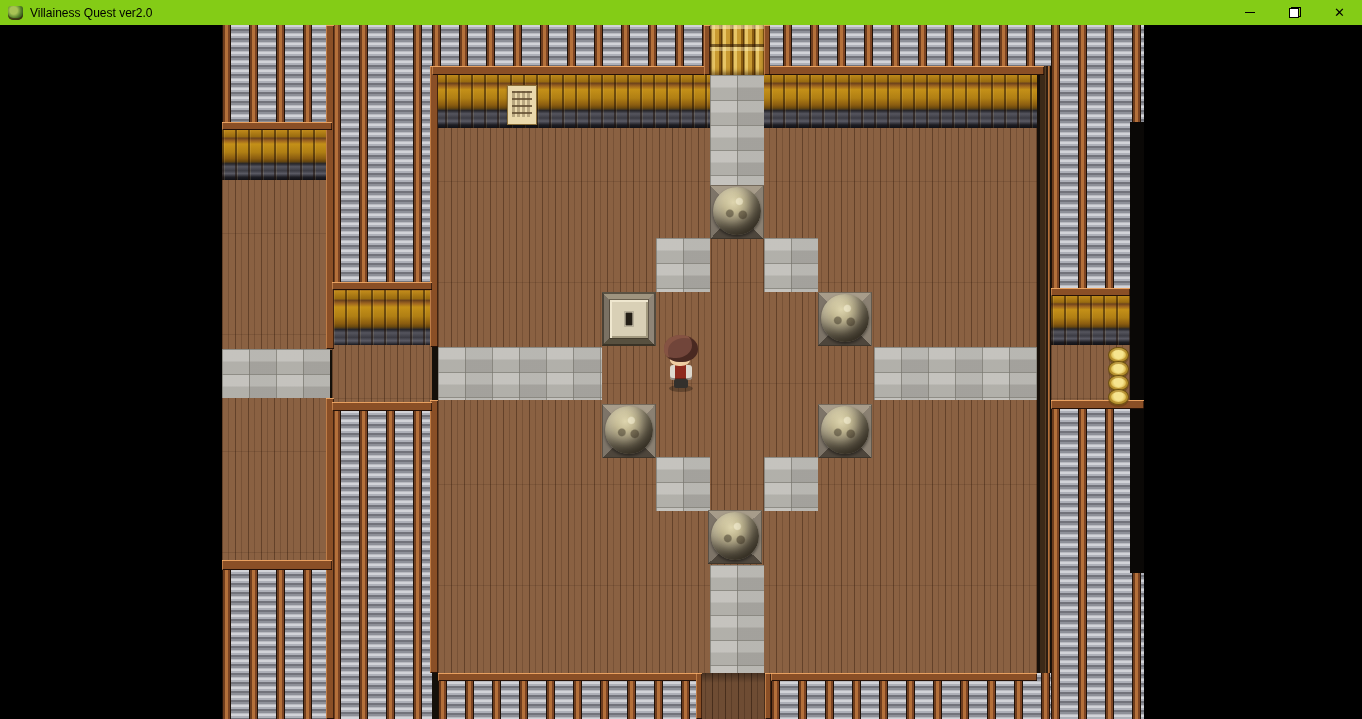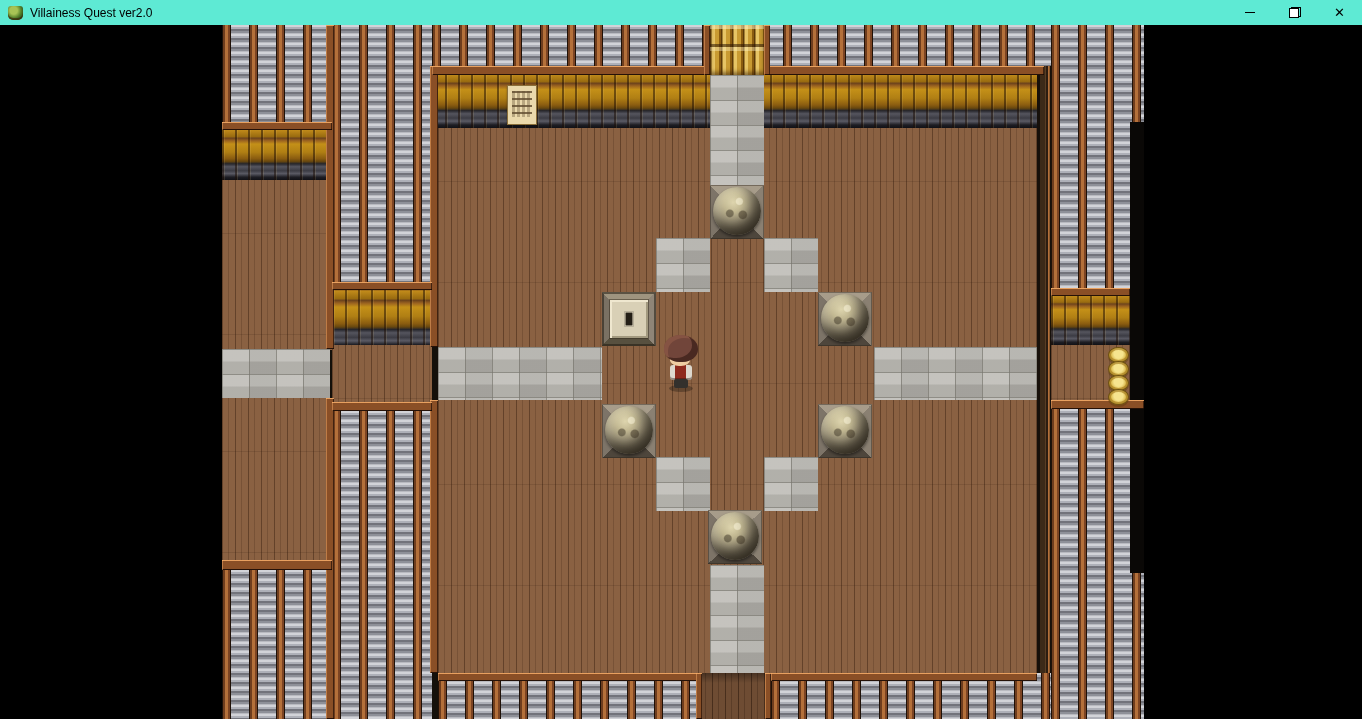--- a/index.html
+++ b/index.html
@@ -3,21 +3,21 @@
 <meta charset="utf-8">
 <style>
   html,body{margin:0;padding:0;}
   body{
     width:1362px;height:719px;position:relative;overflow:hidden;
     background:#000;font-family:"Liberation Sans", sans-serif;
   }
   
   .titlebar{
     position:absolute;left:0;top:0;width:1362px;height:25px;
-    background:#5eead4;display:flex;align-items:center;z-index:50;
+    background:#84cc16;display:flex;align-items:center;z-index:50;
   }
   .app-icon{
     width:15px;height:14px;margin-left:8px;border-radius:3px 3px 5px 5px;
     background:radial-gradient(circle at 38% 32%, #a8c355 0 28%, #57822c 55%, #2e4e18 78%, #6b4a2a 100%);
     box-shadow:inset 0 -2px 0 rgba(60,30,10,.6);
   }
   .title-text{margin-left:7px;font-size:12px;color:#000;white-space:nowrap;}
   .win-controls{margin-left:auto;display:flex;height:100%;}
   .ctrl{width:45px;height:100%;display:flex;align-items:center;justify-content:center;color:#000;}
   .min-glyph{width:10px;height:1px;background:#000;display:block;}

